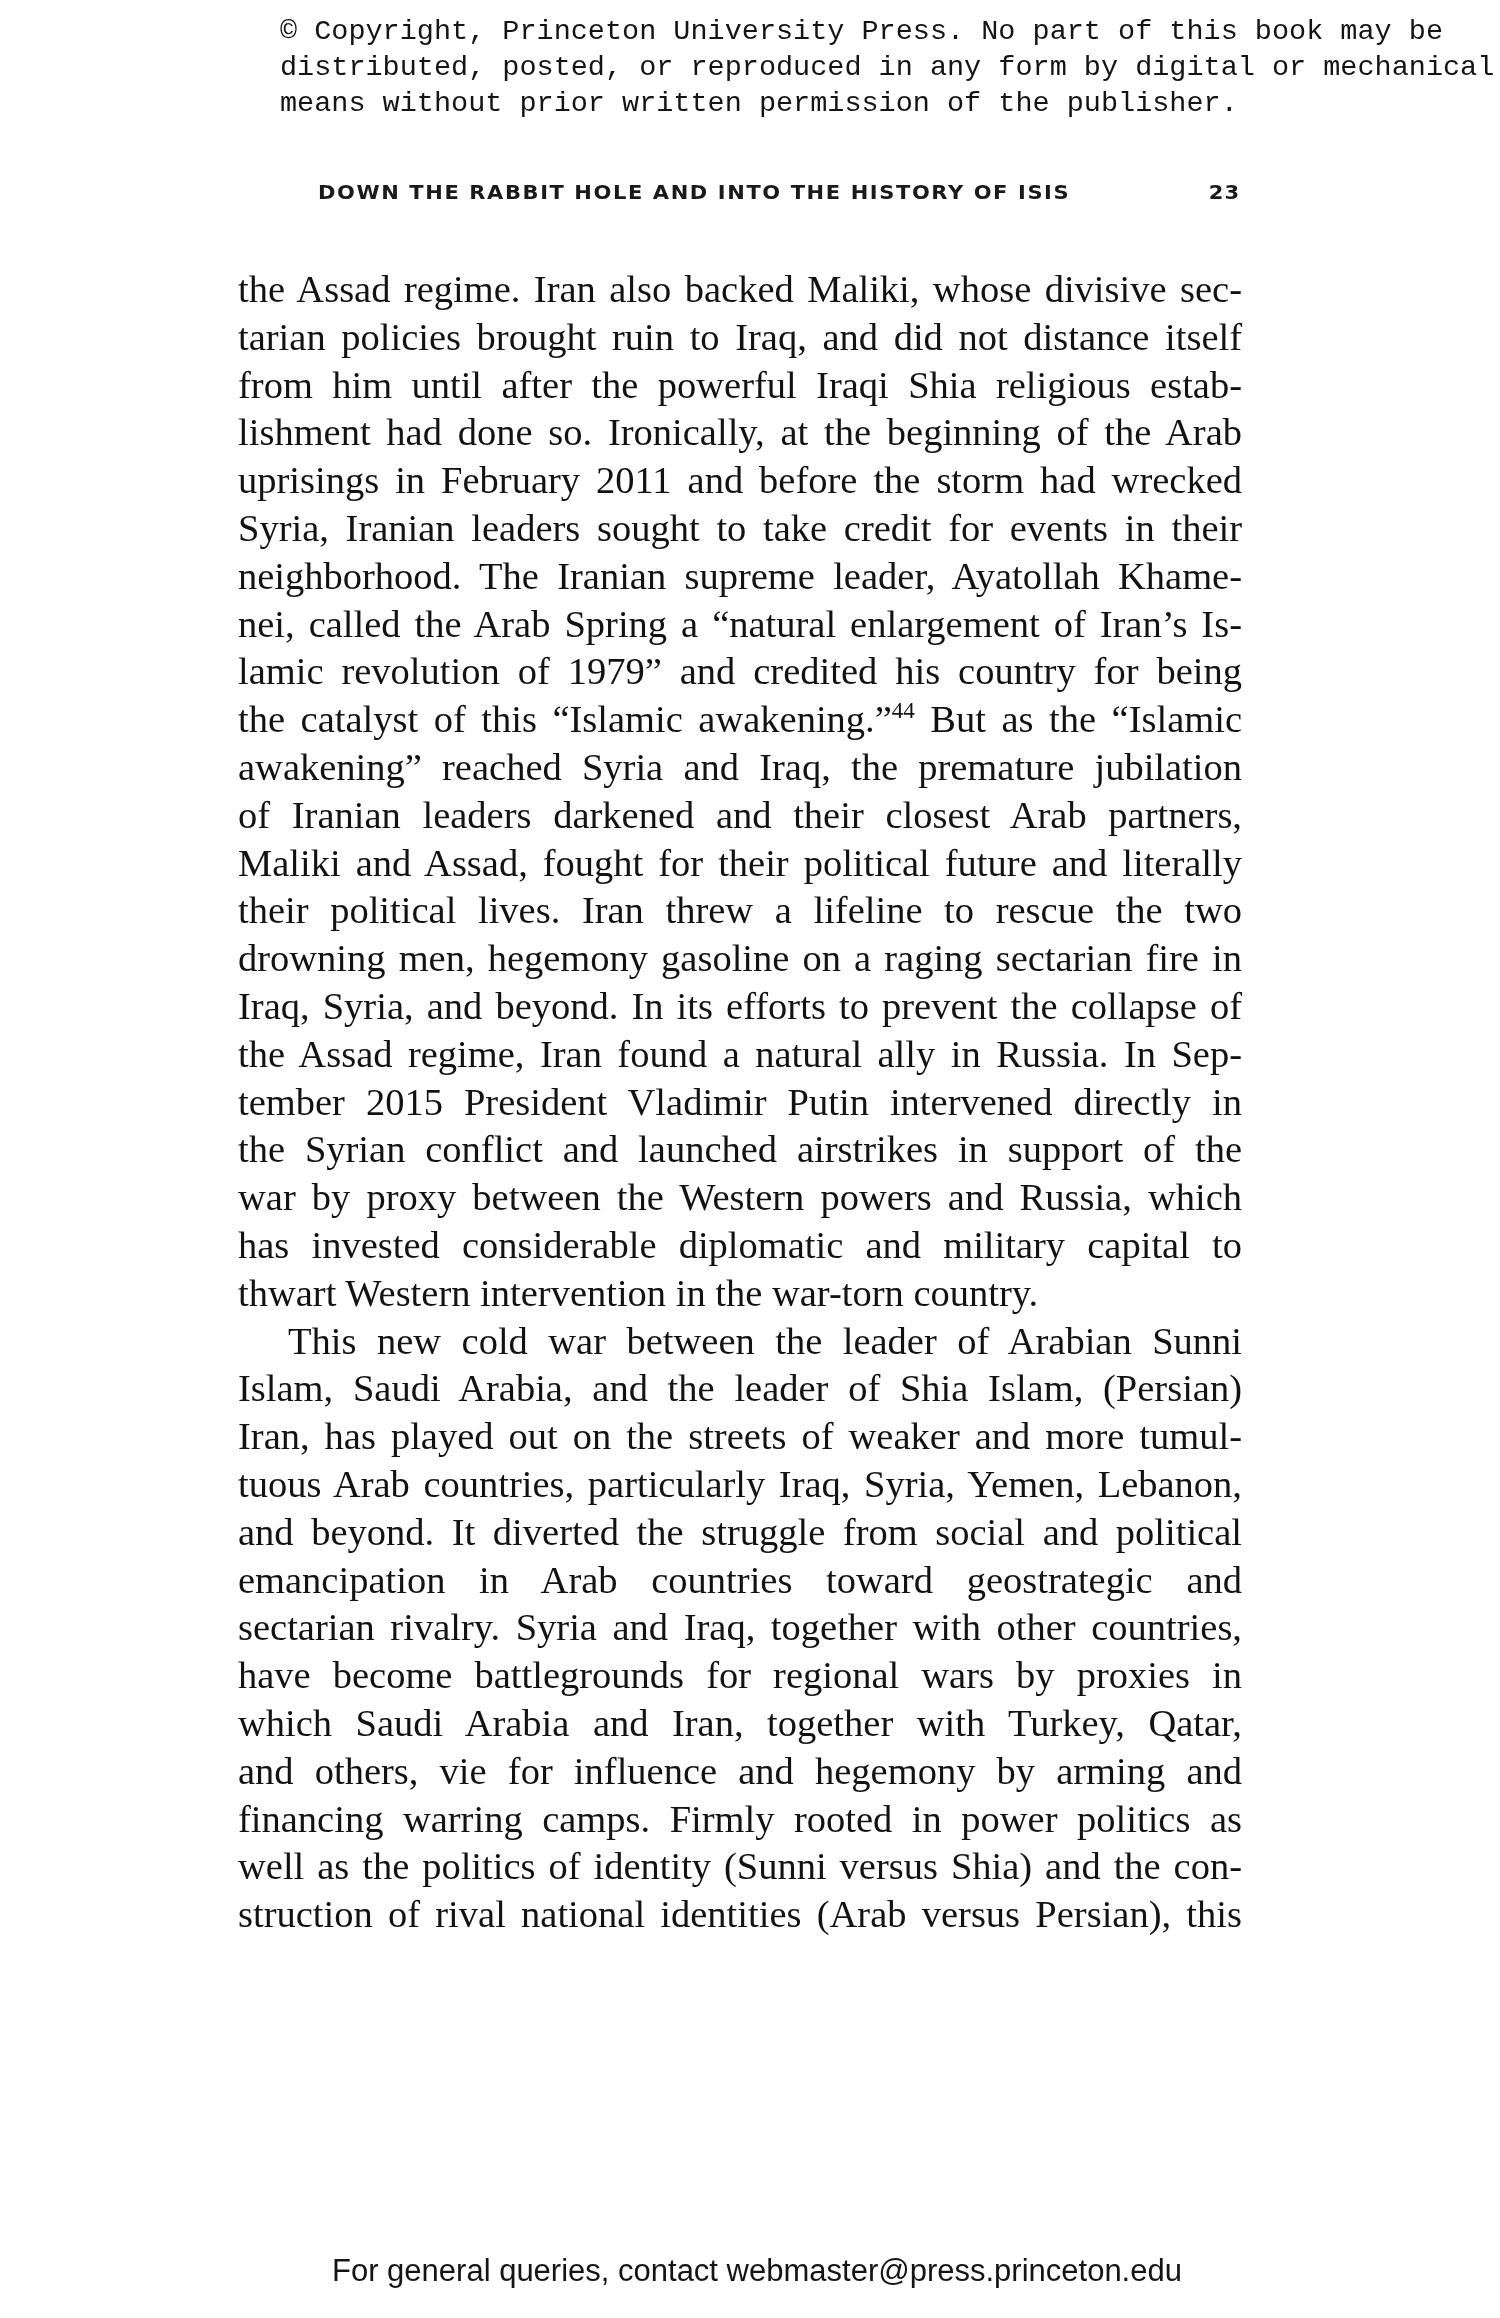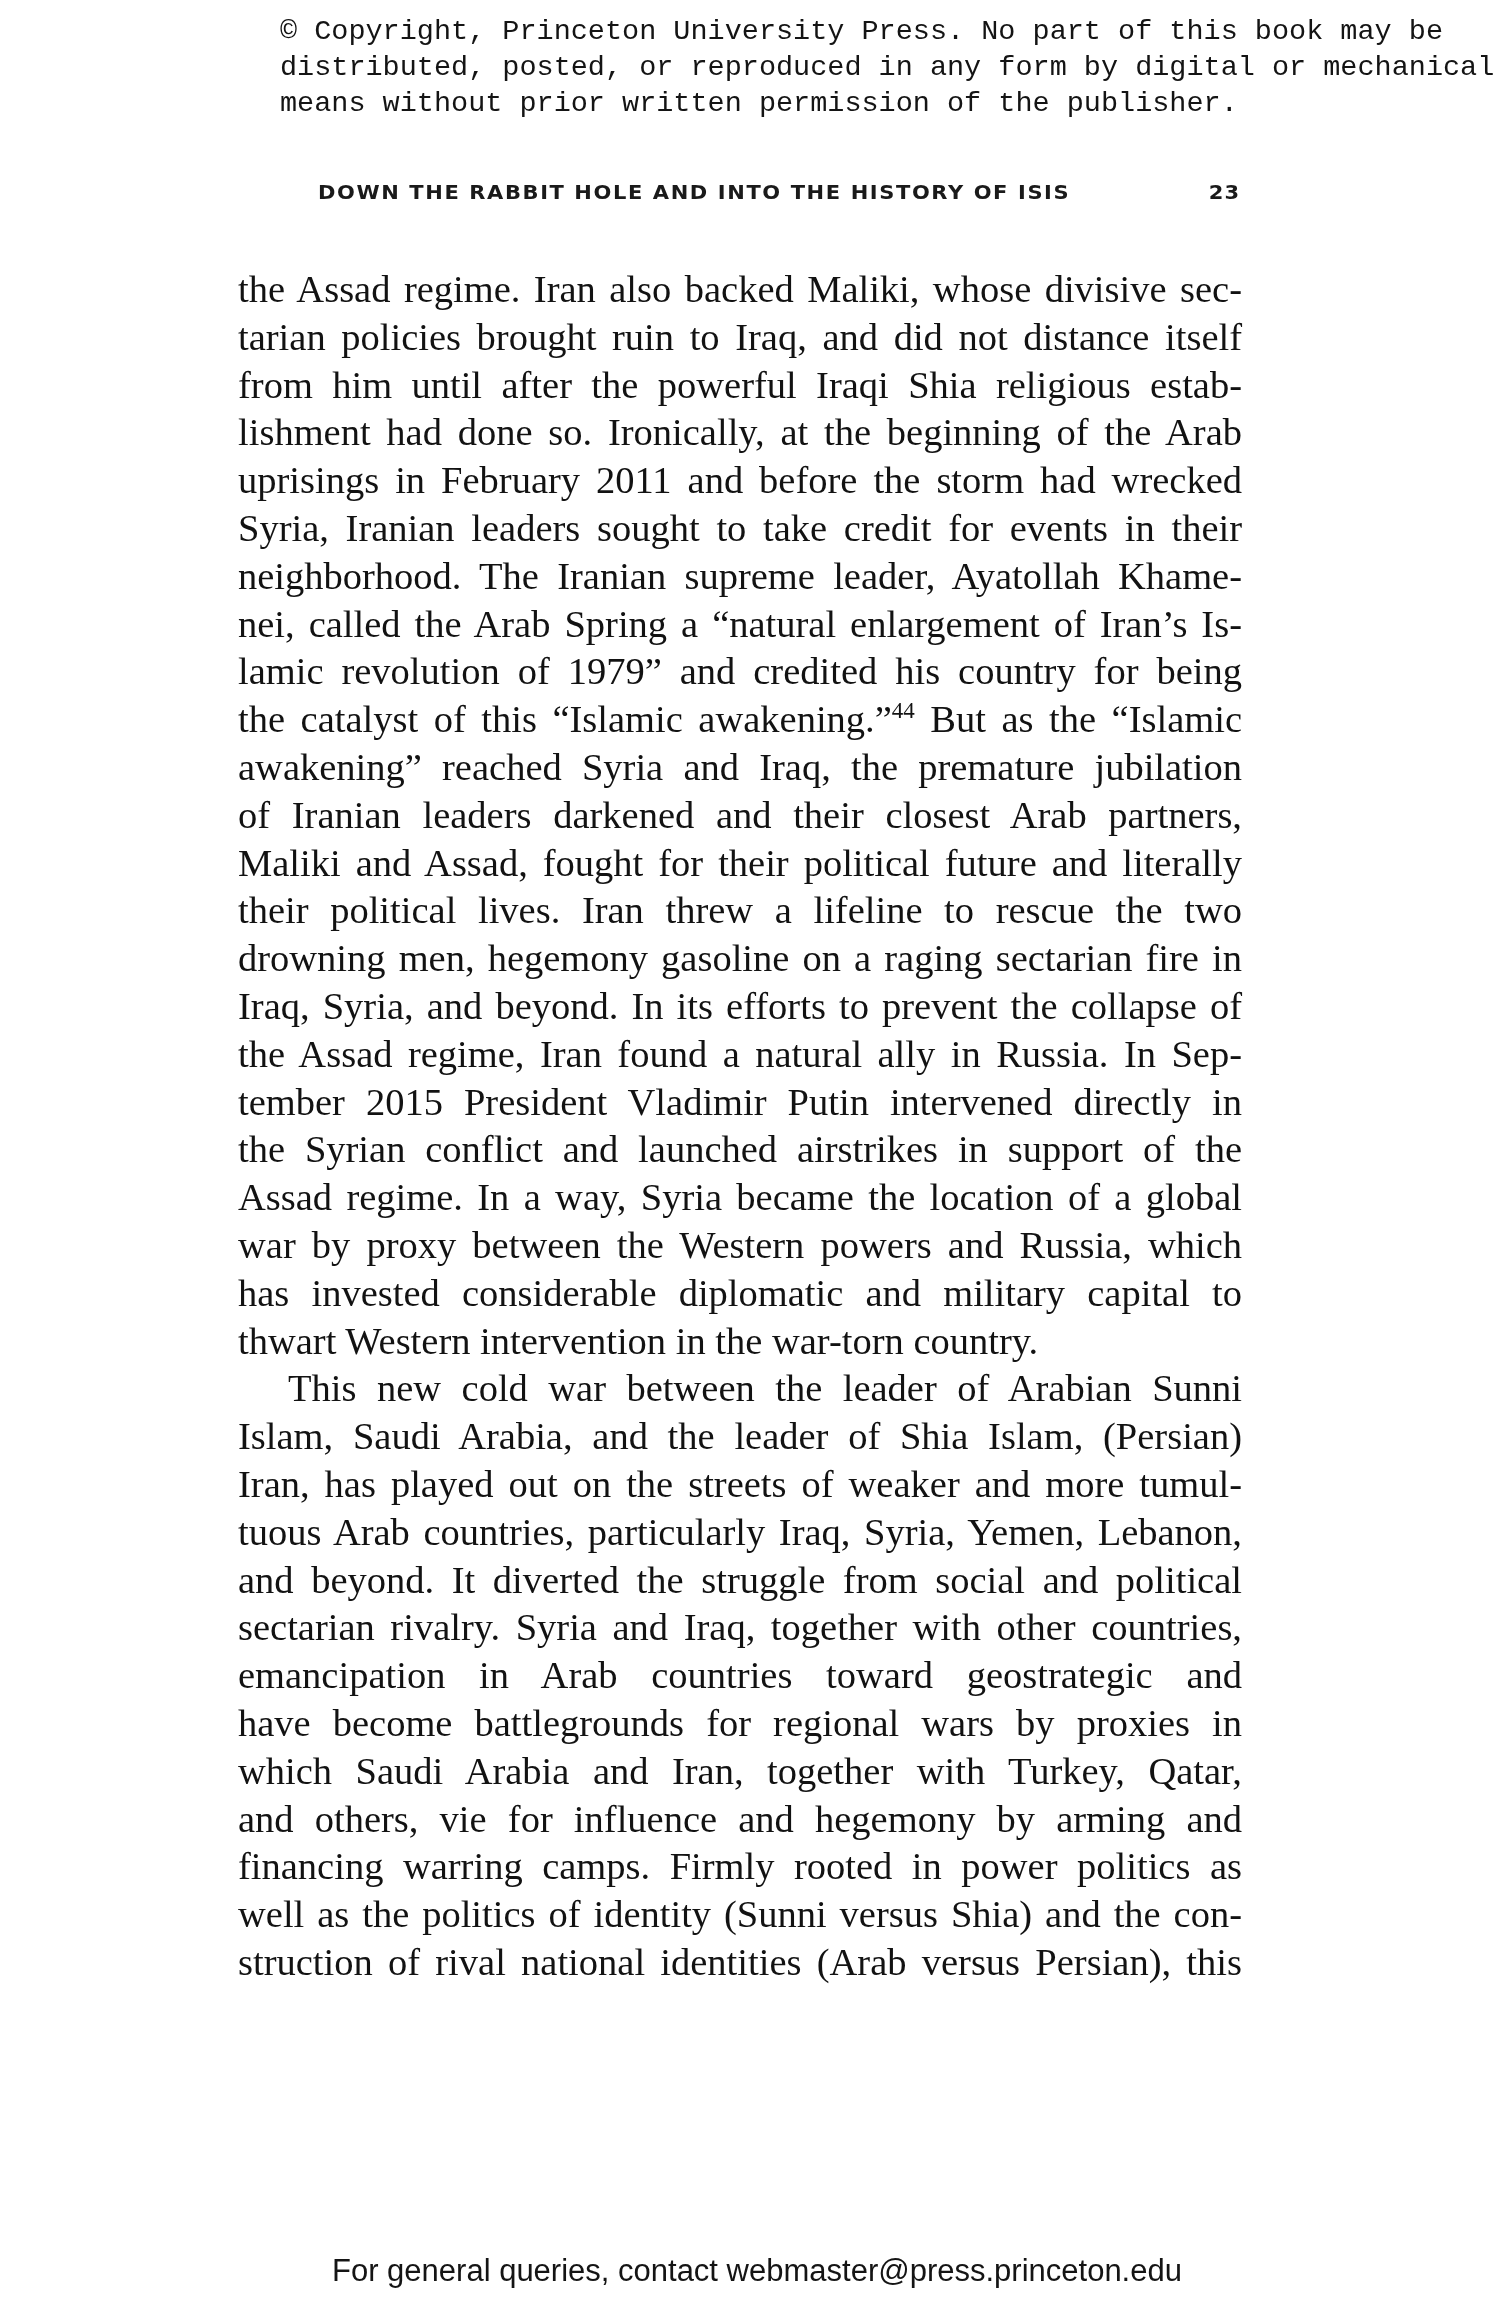--- a/index.html
+++ b/index.html
@@ -115,33 +115,32 @@
     <span class="line"><span>the catalyst of this “Islamic awakening.”</span><sup>44</sup><span> But as the “Islamic</span></span>
     <span class="line">awakening” reached Syria and Iraq, the premature jubilation</span>
     <span class="line">of Iranian leaders darkened and their closest Arab partners,</span>
     <span class="line">Maliki and Assad, fought for their political future and literally</span>
     <span class="line">their political lives. Iran threw a lifeline to rescue the two</span>
     <span class="line">drowning men, hegemony gasoline on a raging sectarian fire in</span>
     <span class="line">Iraq, Syria, and beyond. In its efforts to prevent the collapse of</span>
     <span class="line">the Assad regime, Iran found a natural ally in Russia. In Sep-</span>
     <span class="line">tember 2015 President Vladimir Putin intervened directly in</span>
     <span class="line">the Syrian conflict and launched airstrikes in support of the</span>
-    <span class="line">Assad regime. In a way, Syria became the location of a global</span>
     <span class="line">war by proxy between the Western powers and Russia, which</span>
     <span class="line">has invested considerable diplomatic and military capital to</span>
     <span class="line last">thwart Western intervention in the war-torn country.</span>
   </div>
   <div>
     <span class="line indent">This new cold war between the leader of Arabian Sunni</span>
     <span class="line">Islam, Saudi Arabia, and the leader of Shia Islam, (Persian)</span>
     <span class="line">Iran, has played out on the streets of weaker and more tumul-</span>
     <span class="line">tuous Arab countries, particularly Iraq, Syria, Yemen, Lebanon,</span>
     <span class="line">and beyond. It diverted the struggle from social and political</span>
+    <span class="line">emancipation in Arab countries toward geostrategic and</span>
     <span class="line">sectarian rivalry. Syria and Iraq, together with other countries,</span>
-    <span class="line">emancipation in Arab countries toward geostrategic and</span>
     <span class="line">have become battlegrounds for regional wars by proxies in</span>
     <span class="line">which Saudi Arabia and Iran, together with Turkey, Qatar,</span>
     <span class="line">and others, vie for influence and hegemony by arming and</span>
     <span class="line">financing warring camps. Firmly rooted in power politics as</span>
     <span class="line">well as the politics of identity (Sunni versus Shia) and the con-</span>
     <span class="line">struction of rival national identities (Arab versus Persian), this</span>
   </div>
 </div>
 
 <div class="footer">For general queries, contact webmaster@press.princeton.edu</div>

